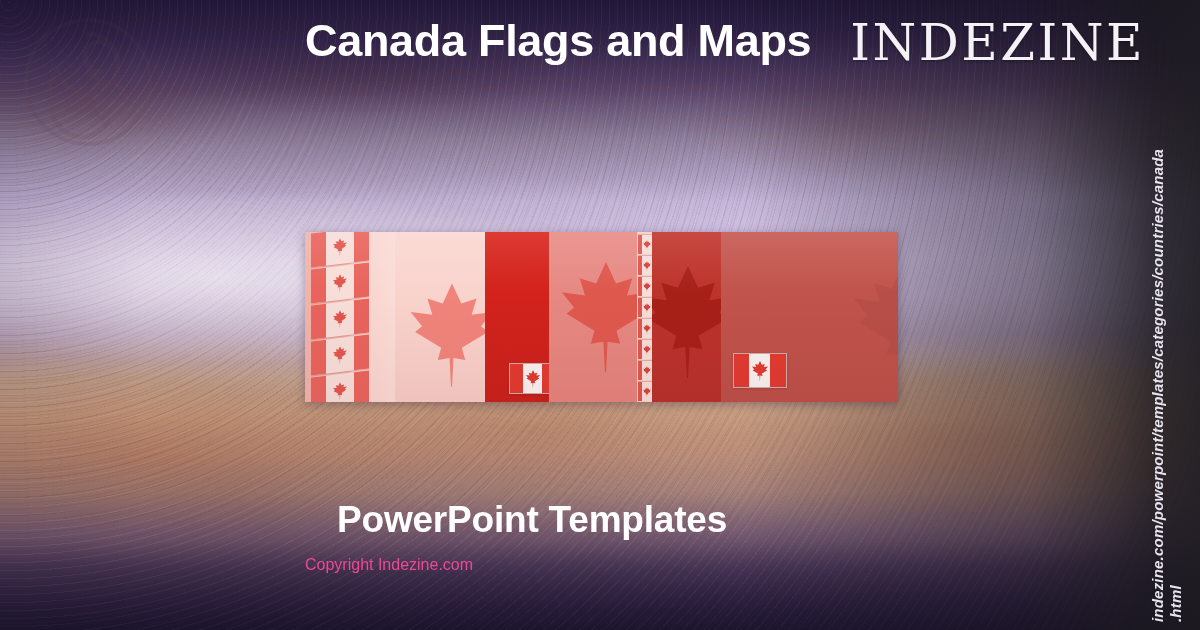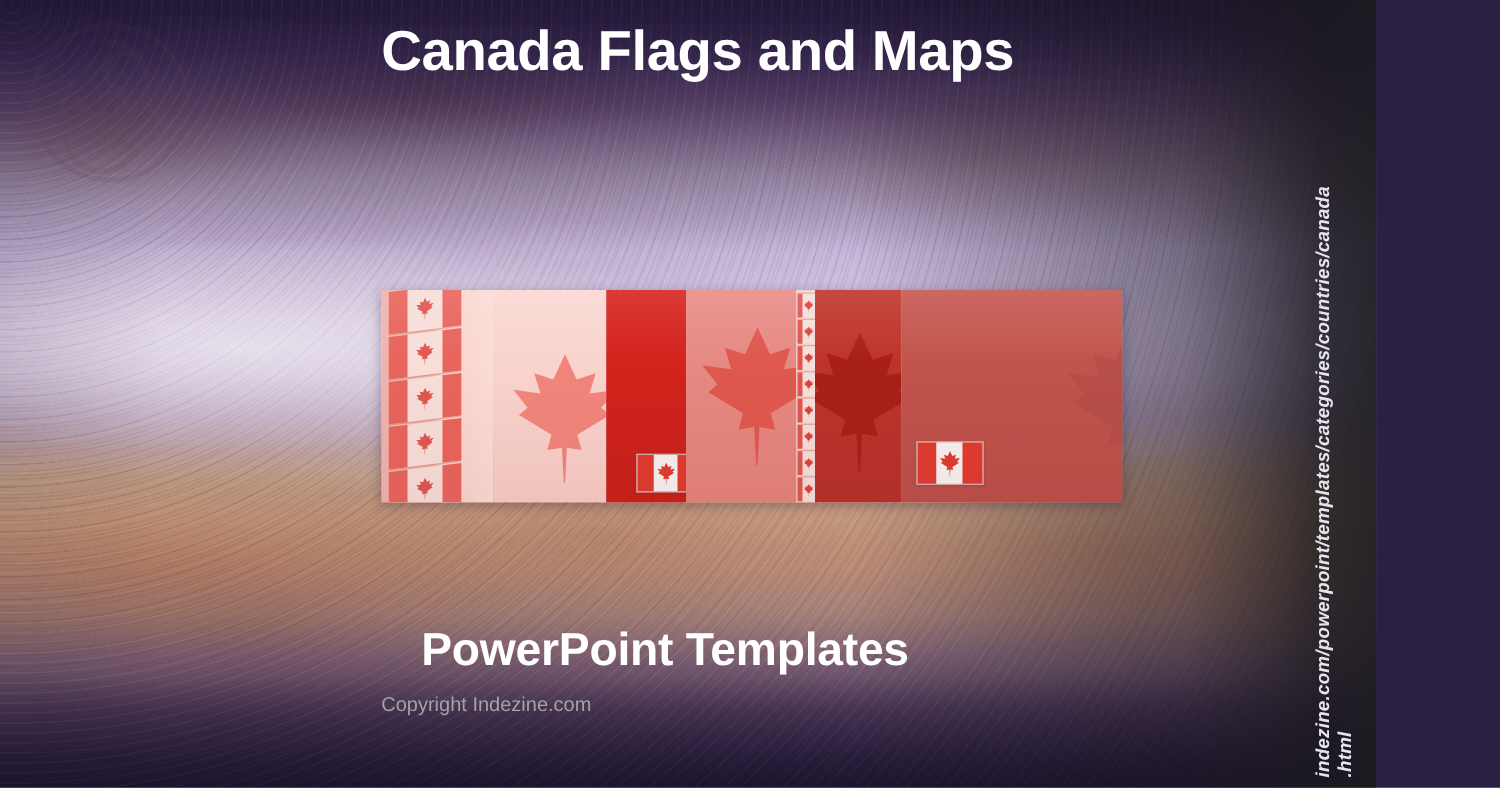--- a/index.html
+++ b/index.html
@@ -1,21 +1,21 @@
 <!DOCTYPE html>
 <html><head>
 <meta charset="utf-8">
 <style>
   html,body{margin:0;padding:0;}
   body{
     width:1200px;height:630px;overflow:hidden;
     font-family:"Liberation Sans", sans-serif;
     background:#2b1f44;
   }
-  .stage{position:relative;width:1101px;height:630px;overflow:hidden;text-decoration:underline;}
+  .stage{position:relative;width:1200px;height:630px;overflow:hidden;text-decoration:underline;}
 
   
   .bg-base{
     position:absolute;inset:0;
     background:
       linear-gradient(to bottom,
         #2a1e42 0%,
         #3a2a55 6%,
         #574268 14%,
         #8d7f9e 22%,
@@ -92,21 +92,21 @@
     letter-spacing:2.5px;white-space:nowrap;
     text-shadow:0 1px 3px rgba(0,0,0,.35);
   }
   .subtitle{
     position:absolute;left:305px;top:499px;
     font-size:37px;font-weight:bold;color:#ffffff;
     letter-spacing:-0.2px;white-space:nowrap;margin-left:32px;
   }
   .copyright{
     position:absolute;left:305px;top:556px;
-    font-size:16px;color:#a3a3a3;white-space:nowrap;
+    font-size:16px;color:#ec4899;white-space:nowrap;
   }
   .disclaimer{
     position:absolute;left:305px;top:606px;
     font-size:10.5px;color:#cfc8dc;white-space:nowrap;
   }
   .url-wrap{
     position:absolute;right:2px;top:0;height:630px;width:46px;
   }
   .url-line{
     position:absolute;
@@ -210,20 +210,21 @@
         <path d="M108 84 a18 18 0 1 0 -22 22"></path>
         <path d="M34 96 a30 30 0 0 0 56 14"></path>
         <path d="M70 62 a14 14 0 1 1 -10 24"></path>
       </g>
     </svg>
   </div>
 
   <div class="bg-vignette"></div>
 
   <div class="title">Canada Flags and Maps</div>
+  <div class="brand">INDEZINE</div>
 
   <div class="collage">
 
     <div class="panel p1">
       <div class="mini-col">
         <div class="mini-flag" style="top:4px">
           <svg class="mini-leaf" viewBox="0 0 24 24">
               <path fill="#e0564e" d="M12 1.5l1.9 4.1 3.1-1-1 3.3 4.4-.6-2.5 2.9 1.4 1.2-5.3 3.2.7 2.5-2.4-.4-.3 5.8h-.2l-.3-5.8-2.4.4.7-2.5-5.3-3.2 1.4-1.2L3.6 7.3l4.4.6-1-3.3 3.1 1z"></path>
             </svg>
         </div>

